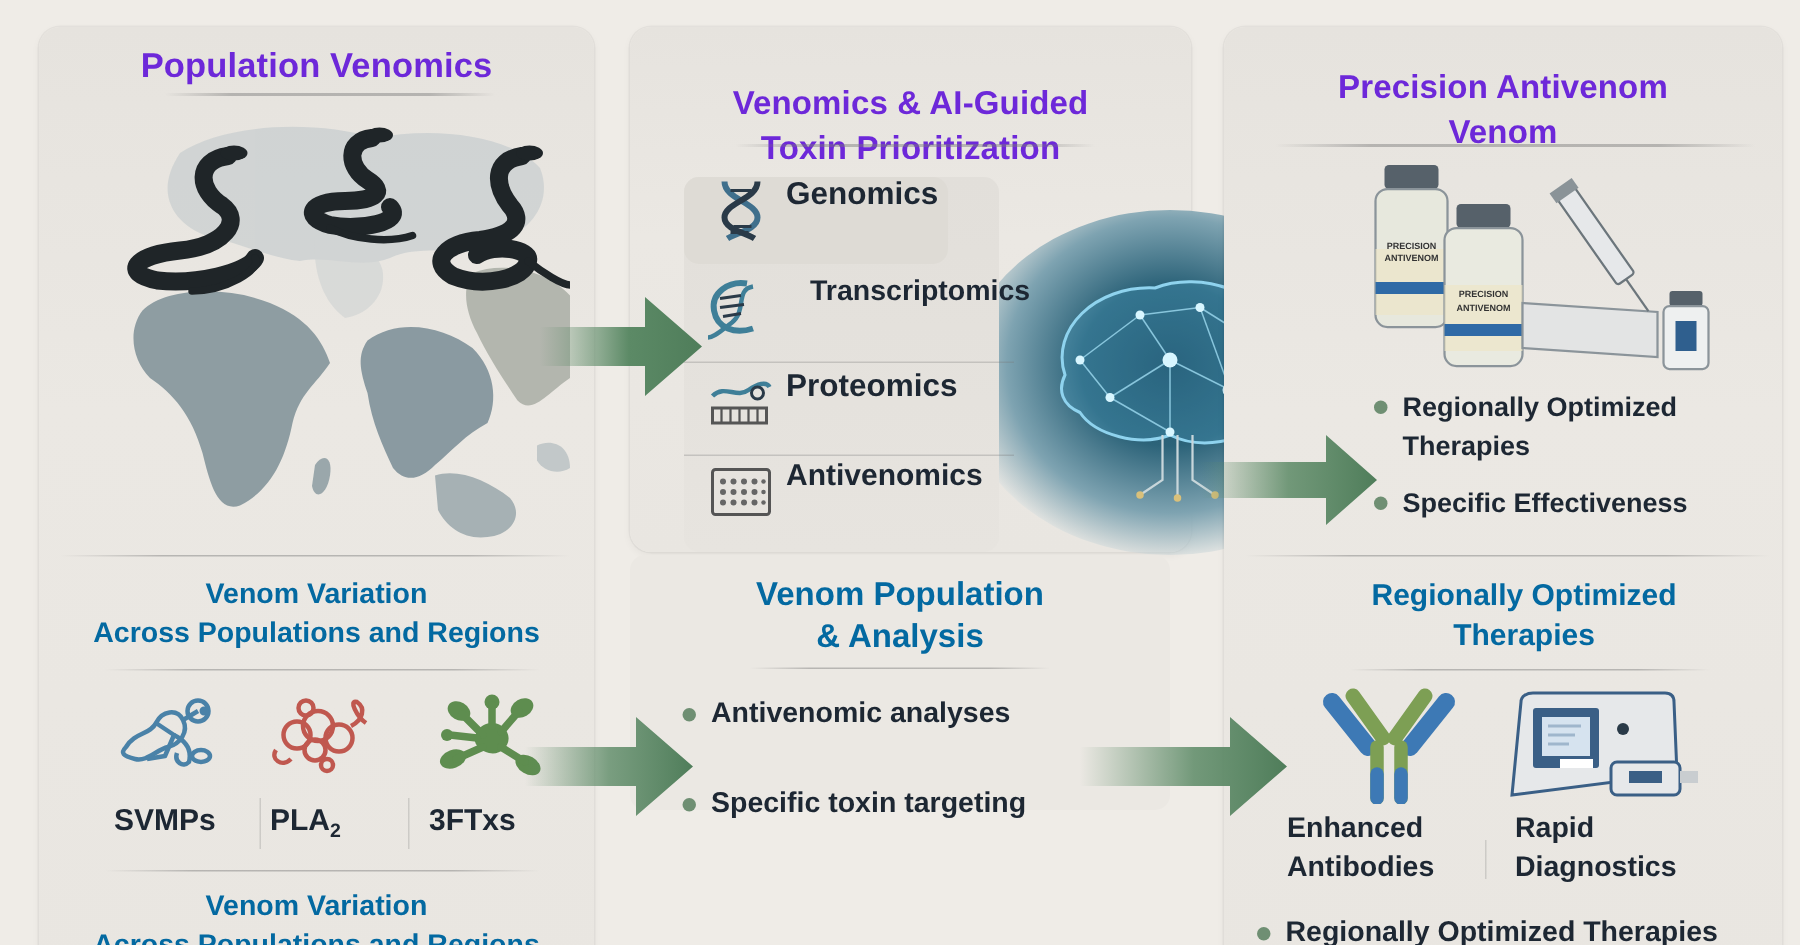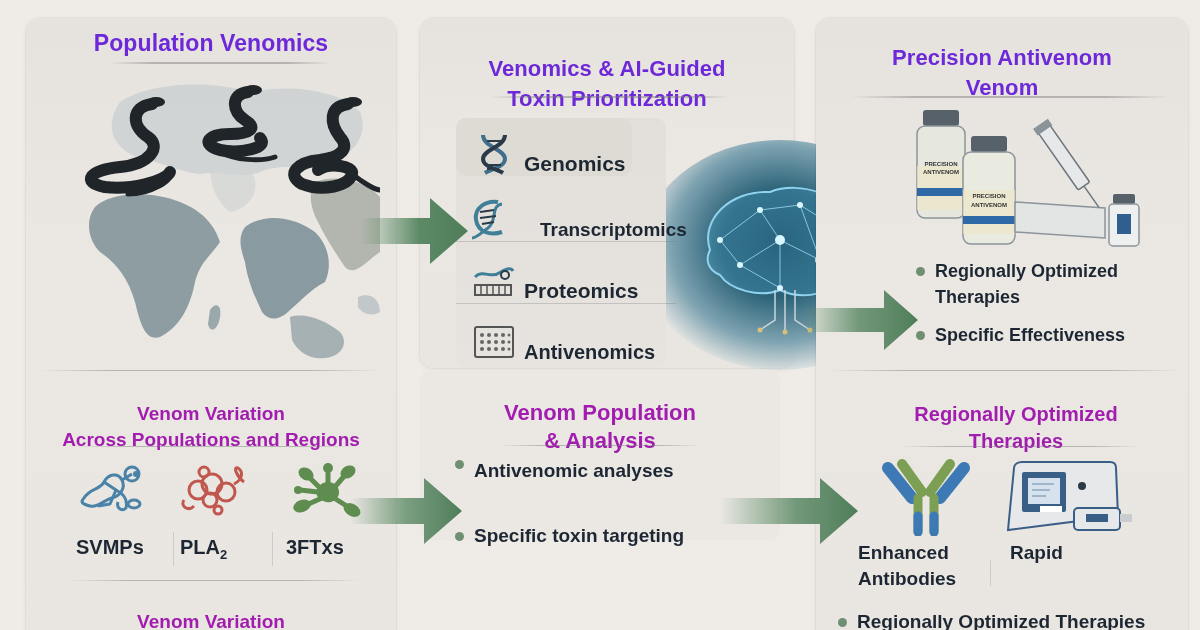--- a/index.html
+++ b/index.html
@@ -24,35 +24,35 @@
 
   .title {
     position: absolute; left: 0; right: 0; text-align: center;
     font-weight: bold; color: #6d28d9; letter-spacing: 0.1px;
   }
   .rule {
     position: absolute; height: 2px;
     background: linear-gradient(90deg, rgba(120,120,120,0) 0%, rgba(120,120,120,0.45) 20%, rgba(120,120,120,0.45) 80%, rgba(120,120,120,0) 100%);
   }
   .section-title {
-    position: absolute; text-align: center; font-weight: bold; color: #a21caf; margin-top: 17px;
+    position: absolute; text-align: center; font-weight: bold; color: #0369a1;
   }
 
   
   .map { position: absolute; left: 40px; top: 60px; width: 340px; height: 300px; }
 
   
   .omics-box {
     position: absolute; left: 456px; top: 118px; width: 210px; height: 250px;
     background: linear-gradient(180deg,#e2dfda,#e7e4df);
     border-radius: 10px;
   }
   .omics-item {
     position: absolute; left: 0; width: 220px; height: 58px;
-    display: flex; align-items: flex-end;
+    display: flex; align-items: flex-start;
     border-bottom: 1px solid rgba(120,120,120,0.3);
   }
   .omics-item .ic { width: 52px; height: 44px; margin-left: 12px; display: flex; align-items: center; justify-content: center; }
   .omics-item .lbl { font-size: 21px; font-weight: bold; color: #1d2733; margin-left: 4px; white-space: nowrap; }
   .omics-item.highlight { background: #dedbd5; border-radius: 10px; width: 176px; border-bottom: none; }
 
   
   .brain-glow {
     position: absolute; left: 640px; top: 140px; width: 280px; height: 230px;
     background: radial-gradient(ellipse at 50% 45%, #1d4d63 0%, #2c6379 30%, #7ea3b1 55%, rgba(210,220,222,0.4) 72%, rgba(239,236,231,0) 80%);
@@ -294,21 +294,21 @@
     </g>
 </svg>
 
 <div class="sub-panel-mid"></div>
 <div class="section-title" style="left:420px; width:360px; top:382px; font-size:22px; line-height:28px;">
   <div>Venom Population</div>
   <div>&amp; Analysis</div>
 </div>
 <div class="rule" style="left:500px; width:200px; top:445px; height:1px;"></div>
 <div class="bullet-list" style="left:455px; top:460px;">
-  <div class="bullet-row" style="font-size:19px; height:32px; ">
+  <div class="bullet-row" style="font-size:19px; height:32px; align-items:center;">
     <span class="bullet-dot"></span>
     <span>Antivenomic analyses</span>
   </div>
   <div class="bullet-row" style="font-size:19px; height:32px; align-items:center;margin-top:28px;">
     <span class="bullet-dot"></span>
     <span>Specific toxin targeting</span>
   </div>
 </div>
 
 <div class="panel panel-right"></div>
@@ -399,20 +399,21 @@
   <rect x="120" y="56" width="12" height="8" fill="#c9cdd0"></rect>
 </svg>
 
 <div class="toxin-label" style="left:858px; top:540px; width:120px; line-height:26px; font-size:19px;">
   <div>Enhanced</div>
   <div>Antibodies</div>
 </div>
 <div class="toxin-sep" style="left:990px; top:560px; height:26px;"></div>
 <div class="toxin-label" style="left:1010px; top:540px; width:130px; line-height:26px; font-size:19px;">
   <div>Rapid</div>
+  <div>Diagnostics</div>
 </div>
 
 <div class="bullet-list" style="left:838px; top:608px;">
   <div class="bullet-row" style="font-size:19px; height:28px; align-items:center;">
     <span class="bullet-dot"></span>
     <span>Regionally Optimized Therapies</span>
   </div>
 </div>
 
 <svg class="arrow" style="left:360px; top:198px; width:110px; height:66px;" viewBox="0 0 110 66">

